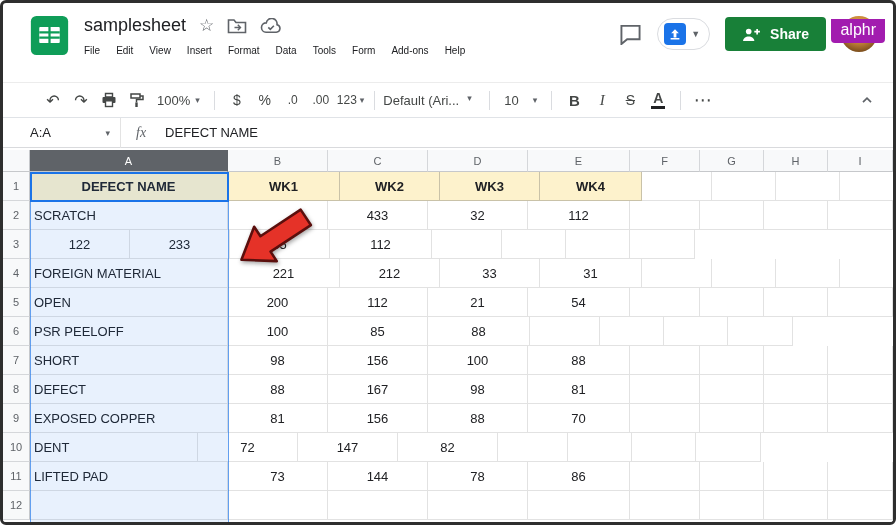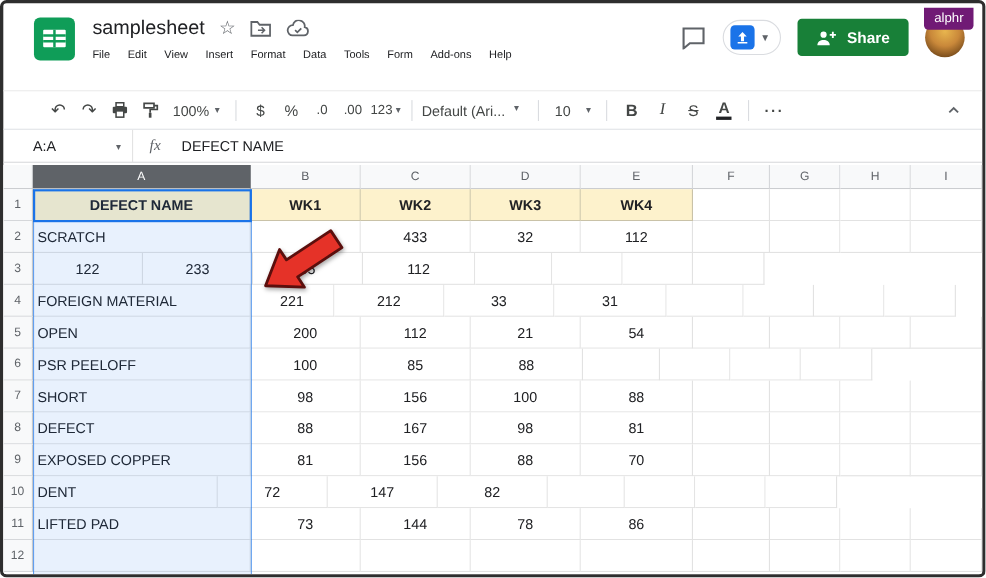--- a/index.html
+++ b/index.html
@@ -1,18 +1,18 @@
 <!DOCTYPE html>
 <html><head>
 <meta charset="utf-8">
 <style>
   * { margin:0; padding:0; box-sizing:border-box; }
   body { width:896px; height:525px; font-family:"Liberation Sans", sans-serif; background:#fff; }
   .window { position:relative; width:896px; height:525px; border:3px solid #2e2e2e; border-radius:6px; background:#fff; overflow:hidden; }
-  .badge { position:absolute; top:4px; right:8px; background:#701a75; color:#fff; font-size:12px; padding:2px 9px 4px; border-radius:0 0 4px 4px; z-index:60; }
+  .badge { position:absolute; top:16px; right:8px; background:#a21caf; color:#fff; font-size:16px; padding:2px 9px 4px; border-radius:0 0 4px 4px; z-index:60; }
 
   
   .header { position:relative; height:80px; border-bottom:1px solid #ececec; display:flex; padding:9px 18px 0 26px; }
   .logo { width:41px; height:41px; margin-top:3px; flex:none; cursor:pointer; }
   .title-block { margin-left:14px; }
   .title-row { display:flex; align-items:center; gap:13px; height:27px; }
   .doc-title { font-size:18px; color:#202124; }
   .title-icon { color:#5f6368; font-size:17px; line-height:1; display:flex; align-items:center; cursor:pointer; }
   .menus { display:flex; margin-left:-8px; margin-top:3px; }
   .menu-item { font-size:10px; color:#202124; padding:3px 8px; border-radius:4px; cursor:pointer; }
@@ -227,21 +227,21 @@
           <div class="rowhdr">7</div>
           <div class="rowhdr">8</div>
           <div class="rowhdr">9</div>
           <div class="rowhdr">10</div>
           <div class="rowhdr">11</div>
           <div class="rowhdr">12</div>
         </div>
       <div class="cells-area">
           <div class="cellrow">
             <div class="cell hdrcell a" style="width: 198px;">DEFECT NAME</div>
-            <div class="cell hdrcell" style="width: 100px;">WK1</div>
+            <div class="cell hdrcell" style="width: 112px;">WK1</div>
             <div class="cell hdrcell" style="width: 100px;">WK2</div>
             <div class="cell hdrcell" style="width: 100px;">WK3</div>
             <div class="cell hdrcell" style="width: 102px;">WK4</div>
             <div class="cell" style="width: 70px;"></div>
             <div class="cell" style="width: 64px;"></div>
             <div class="cell" style="width: 64px;"></div>
             <div class="cell" style="width: 65px;"></div>
           </div>
           <div class="cellrow">
             <div class="cell a" style="width: 198px;">SCRATCH</div>
@@ -259,21 +259,21 @@
             <div class="cell" style="width: 100px;">233</div>
             <div class="cell" style="width: 100px;">65</div>
             <div class="cell" style="width: 102px;">112</div>
             <div class="cell" style="width: 70px;"></div>
             <div class="cell" style="width: 64px;"></div>
             <div class="cell" style="width: 64px;"></div>
             <div class="cell" style="width: 65px;"></div>
           </div>
           <div class="cellrow">
             <div class="cell a" style="width: 198px;">FOREIGN MATERIAL</div>
-            <div class="cell" style="width: 76px;">221</div>
+            <div class="cell" style="width: 112px;">221</div>
             <div class="cell" style="width: 100px;">212</div>
             <div class="cell" style="width: 100px;">33</div>
             <div class="cell" style="width: 102px;">31</div>
             <div class="cell" style="width: 70px;"></div>
             <div class="cell" style="width: 64px;"></div>
             <div class="cell" style="width: 64px;"></div>
             <div class="cell" style="width: 65px;"></div>
           </div>
           <div class="cellrow">
             <div class="cell a" style="width: 198px;">OPEN</div>

